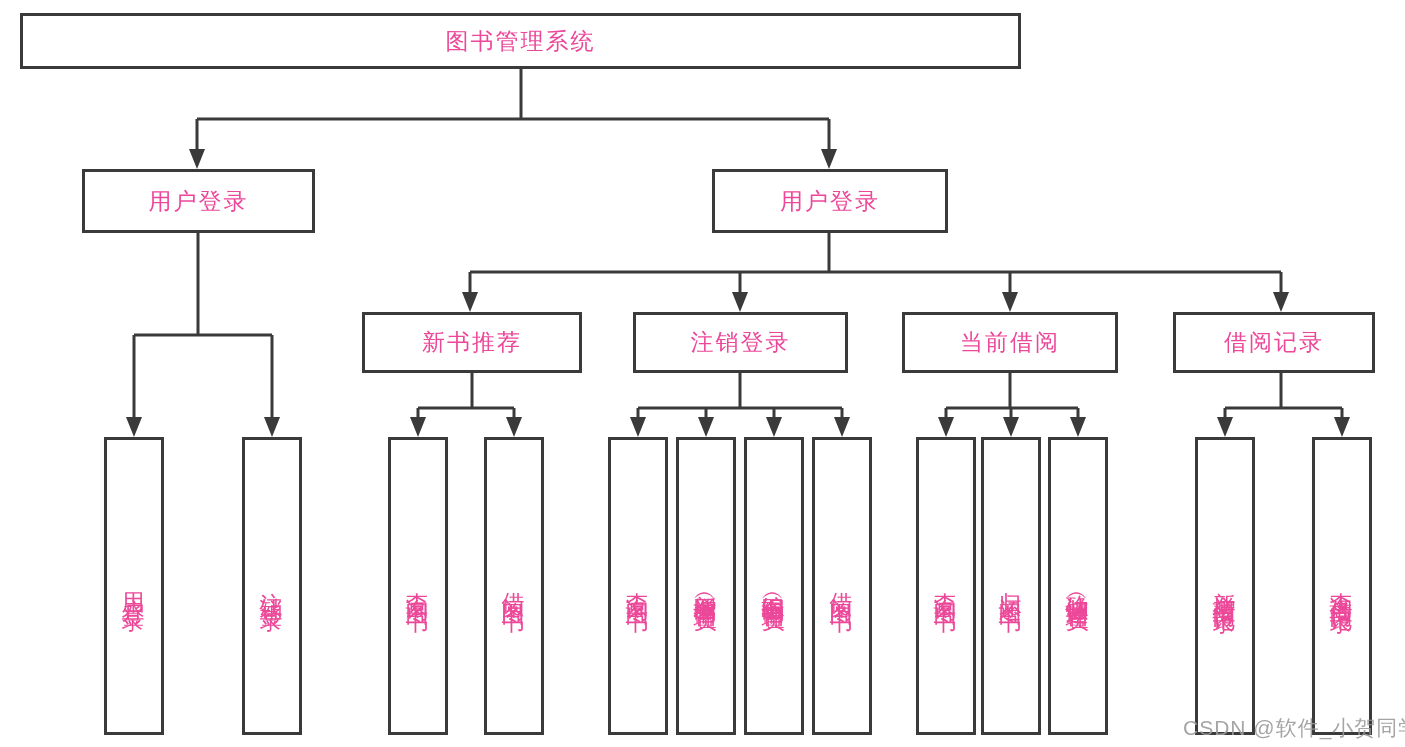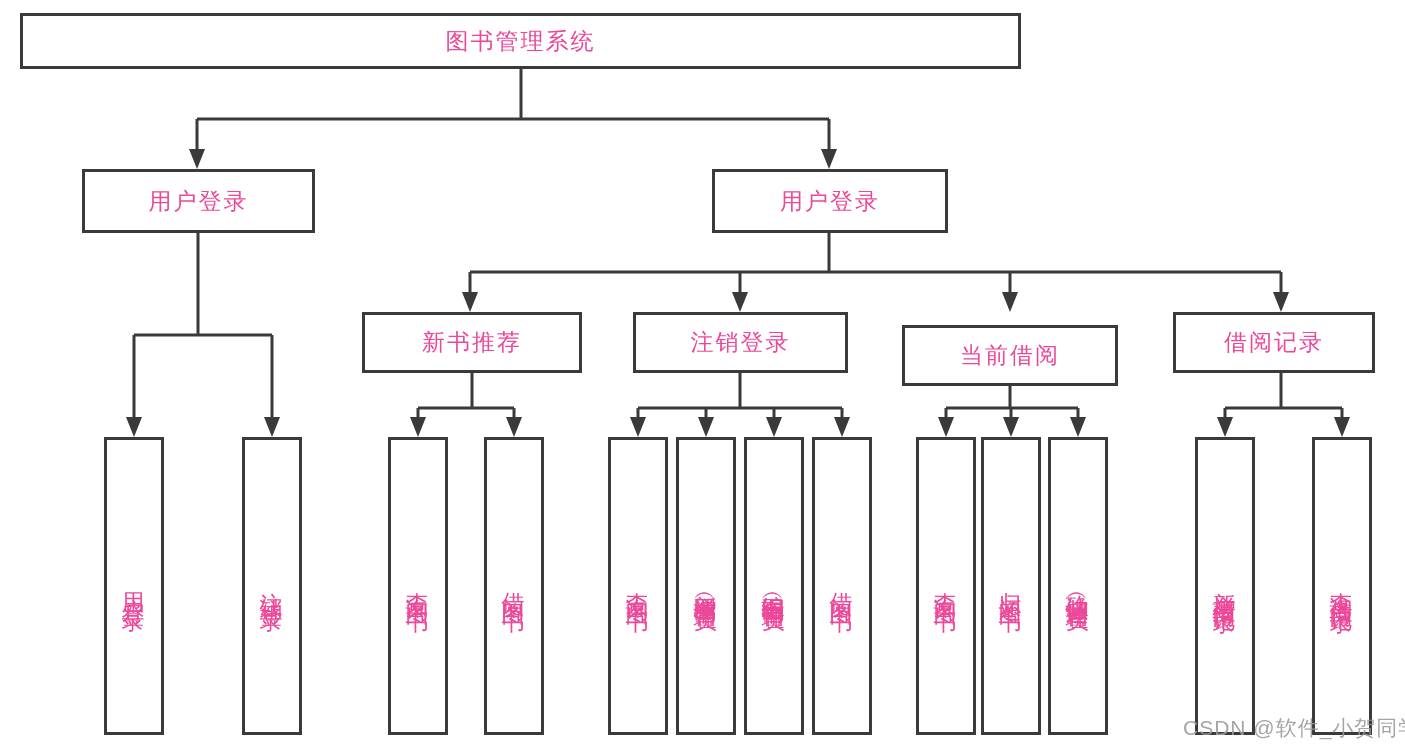--- a/index.html
+++ b/index.html
@@ -107,21 +107,21 @@
   <div class="box" style="left:712px; top:169px; width:236px; height:64px;">
     <span>用户登录</span>
   </div>
 
   <div class="box" style="left:362px; top:312px; width:220px; height:61px;">
     <span>新书推荐</span>
   </div>
   <div class="box" style="left:633px; top:312px; width:215px; height:61px;">
     <span>注销登录</span>
   </div>
-  <div class="box" style="left:902px; top:312px; width:216px; height:61px;margin-top:13px;">
+  <div class="box" style="left:902px; top:312px; width:216px; height:61px;">
     <span>当前借阅</span>
   </div>
   <div class="box" style="left:1173px; top:312px; width:202px; height:61px;">
     <span>借阅记录</span>
   </div>
 
   <div class="box leaf" style="left:104px; top:437px; width:60px; height:298px;">
     <span>用户登录</span>
   </div>
   <div class="box leaf" style="left:242px; top:437px; width:60px; height:298px;">

